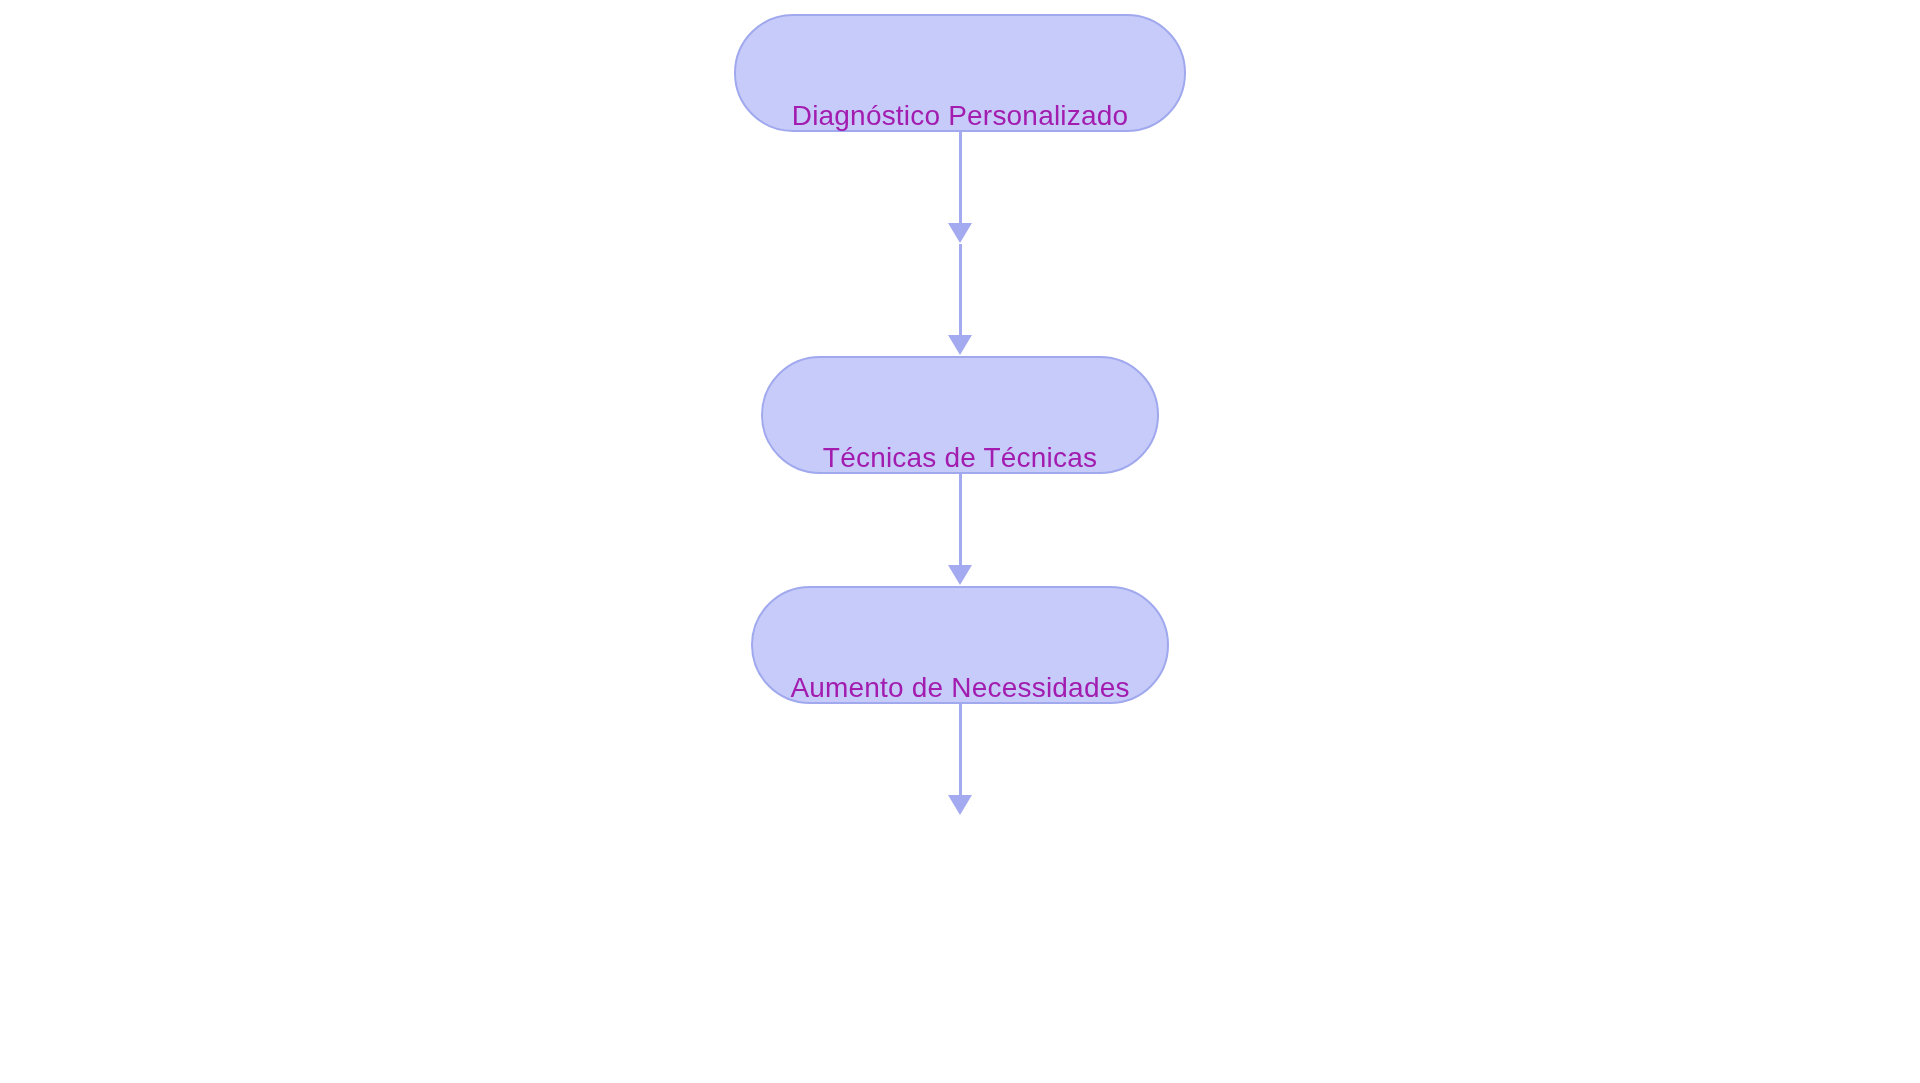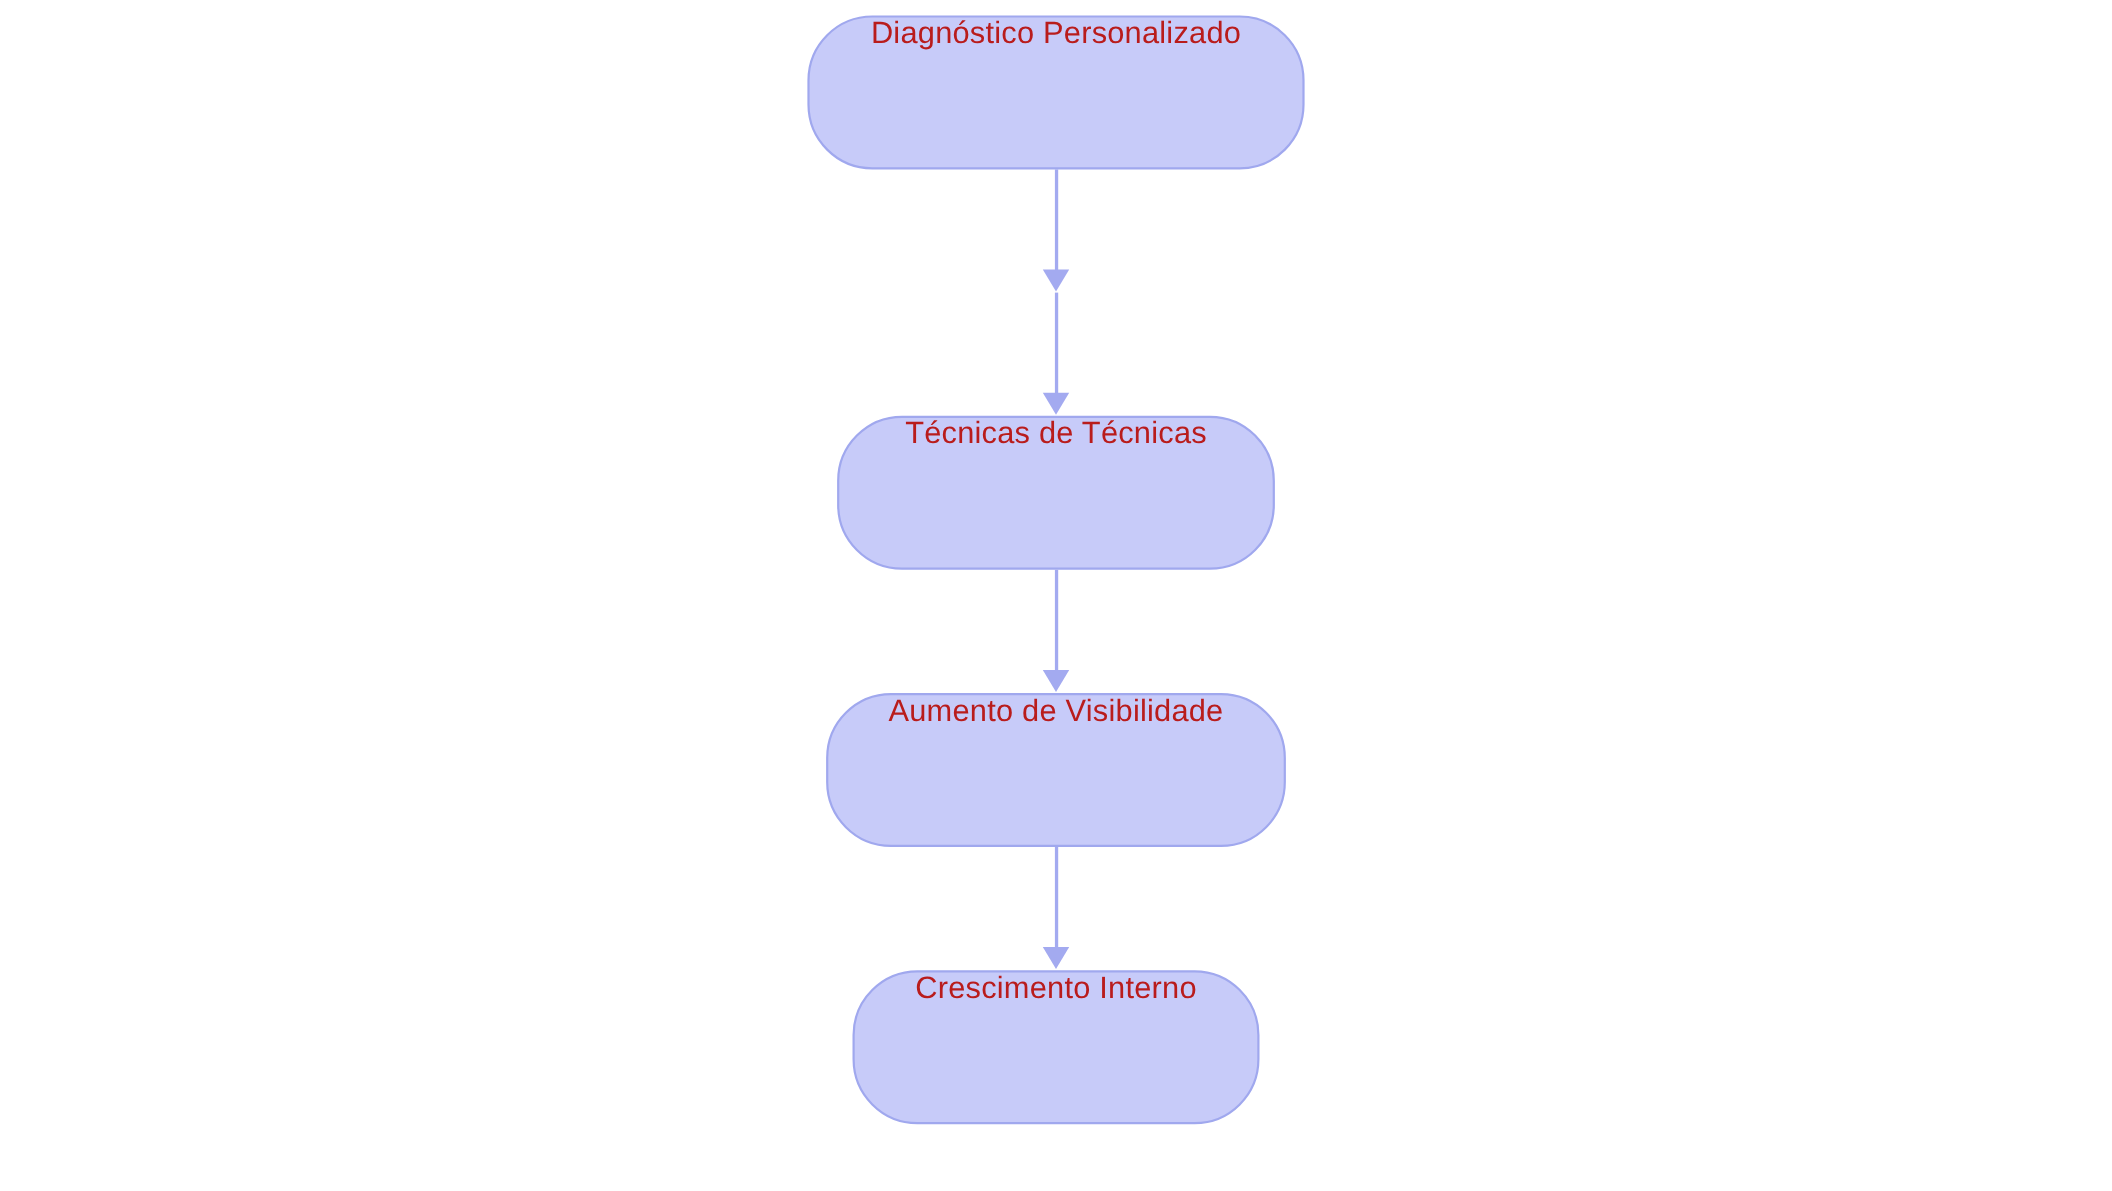--- a/index.html
+++ b/index.html
@@ -29,28 +29,28 @@
     width: 1920px;
     height: 1083px;
     display: flex;
     flex-direction: column;
     align-items: center;
   }
 
   .node {
     position: relative;
     box-sizing: border-box;
-    height: 140px;
+    height: 118px;
     display: flex;
-    align-items: flex-start;
+    align-items: flex-end;
     justify-content: center;
     background: #c7cbf9;
     border: 2px solid #a0a8ee;
     border-radius: 59px;
-    color: #b91c1c;
+    color: #a21caf;
     font-size: 28px;
     font-weight: 400;
     letter-spacing: 0.2px;
     line-height: 1;
     white-space: nowrap;
     user-select: none;
   }
 
   .node-label {
     display: block;
@@ -117,26 +117,23 @@
     <div class="node node-w3">
       <span class="node-label">Técnicas de Técnicas</span>
     </div>
 
     <div class="connector">
       <div class="connector-line"></div>
       <div class="connector-head"></div>
     </div>
 
     <div class="node node-w4">
-      <span class="node-label">Aumento de Visibilidade</span>
+      <span class="node-label">Aumento de Necessidades</span>
     </div>
 
     <div class="connector">
       <div class="connector-line"></div>
       <div class="connector-head"></div>
     </div>
 
-    <div class="node node-w5">
-      <span class="node-label">Crescimento Interno</span>
-    </div>
 
   </div>
 </div>
 
 </body></html>

